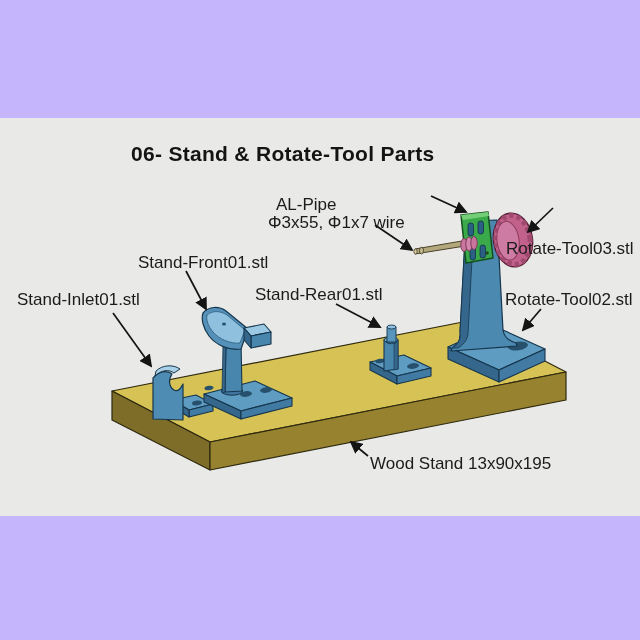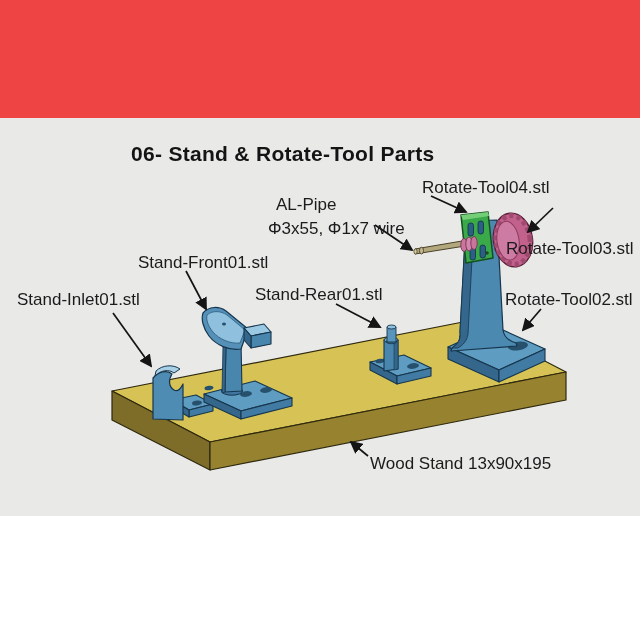--- a/index.html
+++ b/index.html
@@ -1,26 +1,26 @@
 <!DOCTYPE html>
 <html><head>
 <meta charset="utf-8">
 <style>
   html,body{margin:0;padding:0;background:#ffffff;}
-  .stage{position:relative;width:640px;height:516px;background:#ef4444;overflow:hidden;
+  .stage{position:relative;width:640px;height:640px;background:#c4b5fd;overflow:hidden;
          font-family:"Liberation Sans",sans-serif;}
   svg.scene{position:absolute;left:0;top:0;width:640px;height:640px;display:block;}
   .title{position:absolute;left:131px;top:142px;font-size:21px;font-weight:600;
          letter-spacing:.3px;color:#141414;white-space:nowrap;}
   .label{position:absolute;font-size:17px;line-height:1.06;color:#1b1b1b;white-space:nowrap;}
   .lbl-stand-inlet{left:17px;top:291px;}
   .lbl-stand-front{left:138px;top:254px;}
   .lbl-stand-rear{left:255px;top:286px;}
   .lbl-al-pipe{left:276px;top:196px;}
-  .lbl-al-pipe-spec{left:268px;top:220px;}
+  .lbl-al-pipe-spec{left:268px;top:214px;}
   .lbl-tool04{left:422px;top:179px;}
   .lbl-tool03{left:506px;top:194px;margin-top:46px;}
   .lbl-tool02{left:505px;top:291px;}
   .lbl-wood{left:370px;top:455px;}
 </style>
 </head>
 <body>
 
 <div class="stage">
 
@@ -127,18 +127,17 @@
     </g>
   </svg>
 
   <div class="title">06- Stand &amp; Rotate-Tool Parts</div>
 
   <div class="label lbl-stand-inlet">Stand-Inlet01.stl</div>
   <div class="label lbl-stand-front">Stand-Front01.stl</div>
   <div class="label lbl-stand-rear">Stand-Rear01.stl</div>
   <div class="label lbl-al-pipe">AL-Pipe</div>
   <div class="label lbl-al-pipe-spec">Φ3x55, Φ1x7 wire</div>
-  <div class="label lbl-tool04">Rotate-Tool04.stl</div>
   <div class="label lbl-tool03">Rotate-Tool03.stl</div>
   <div class="label lbl-tool02">Rotate-Tool02.stl</div>
   <div class="label lbl-wood">Wood Stand 13x90x195</div>
 
 </div>
 
 </body></html>

